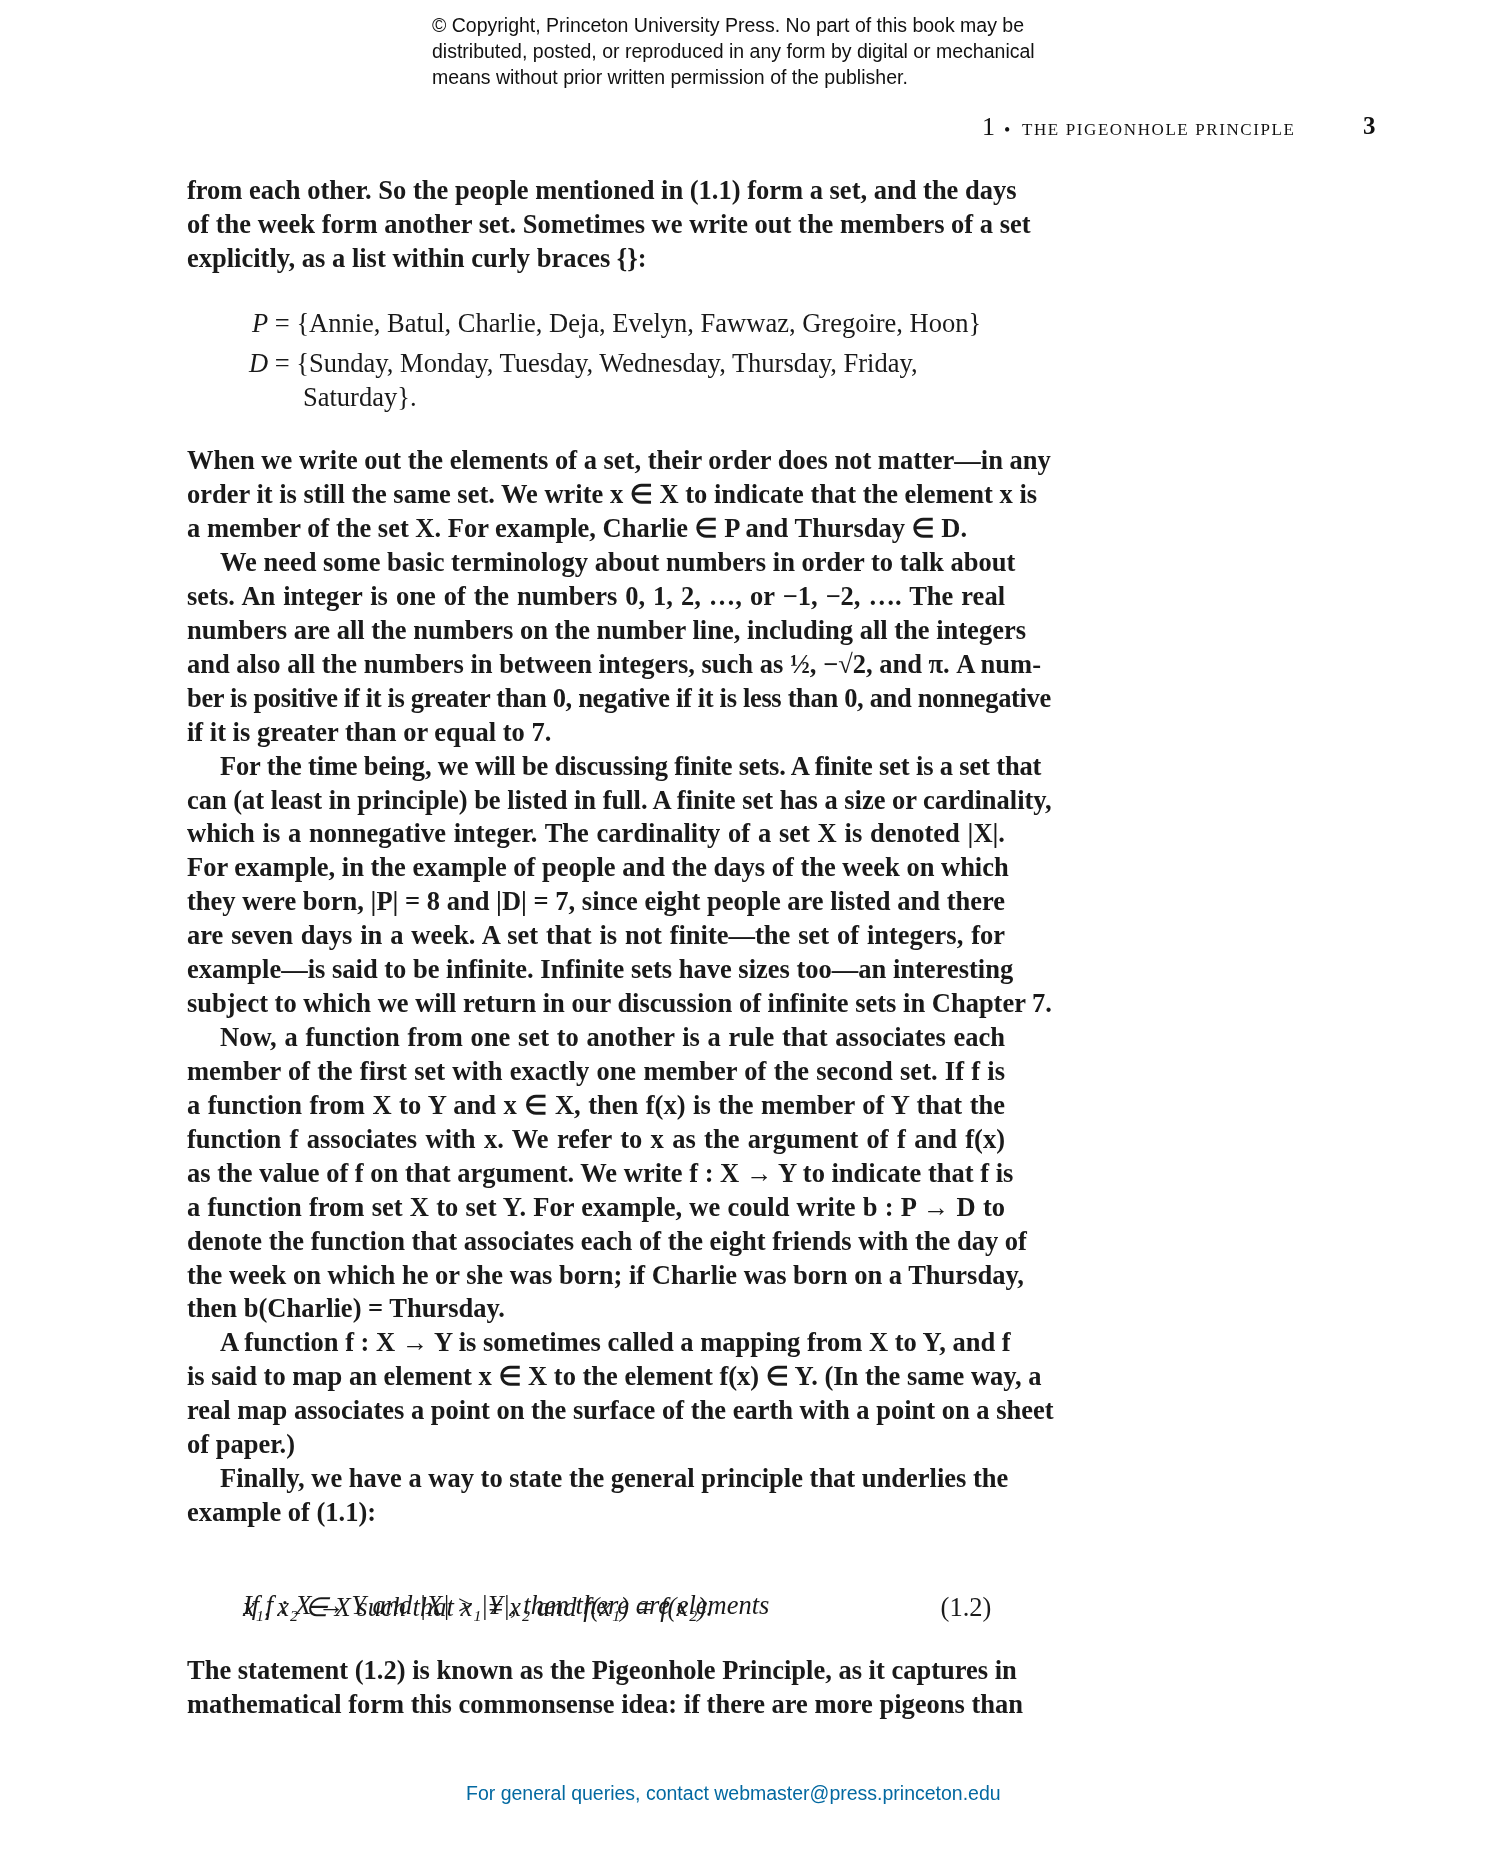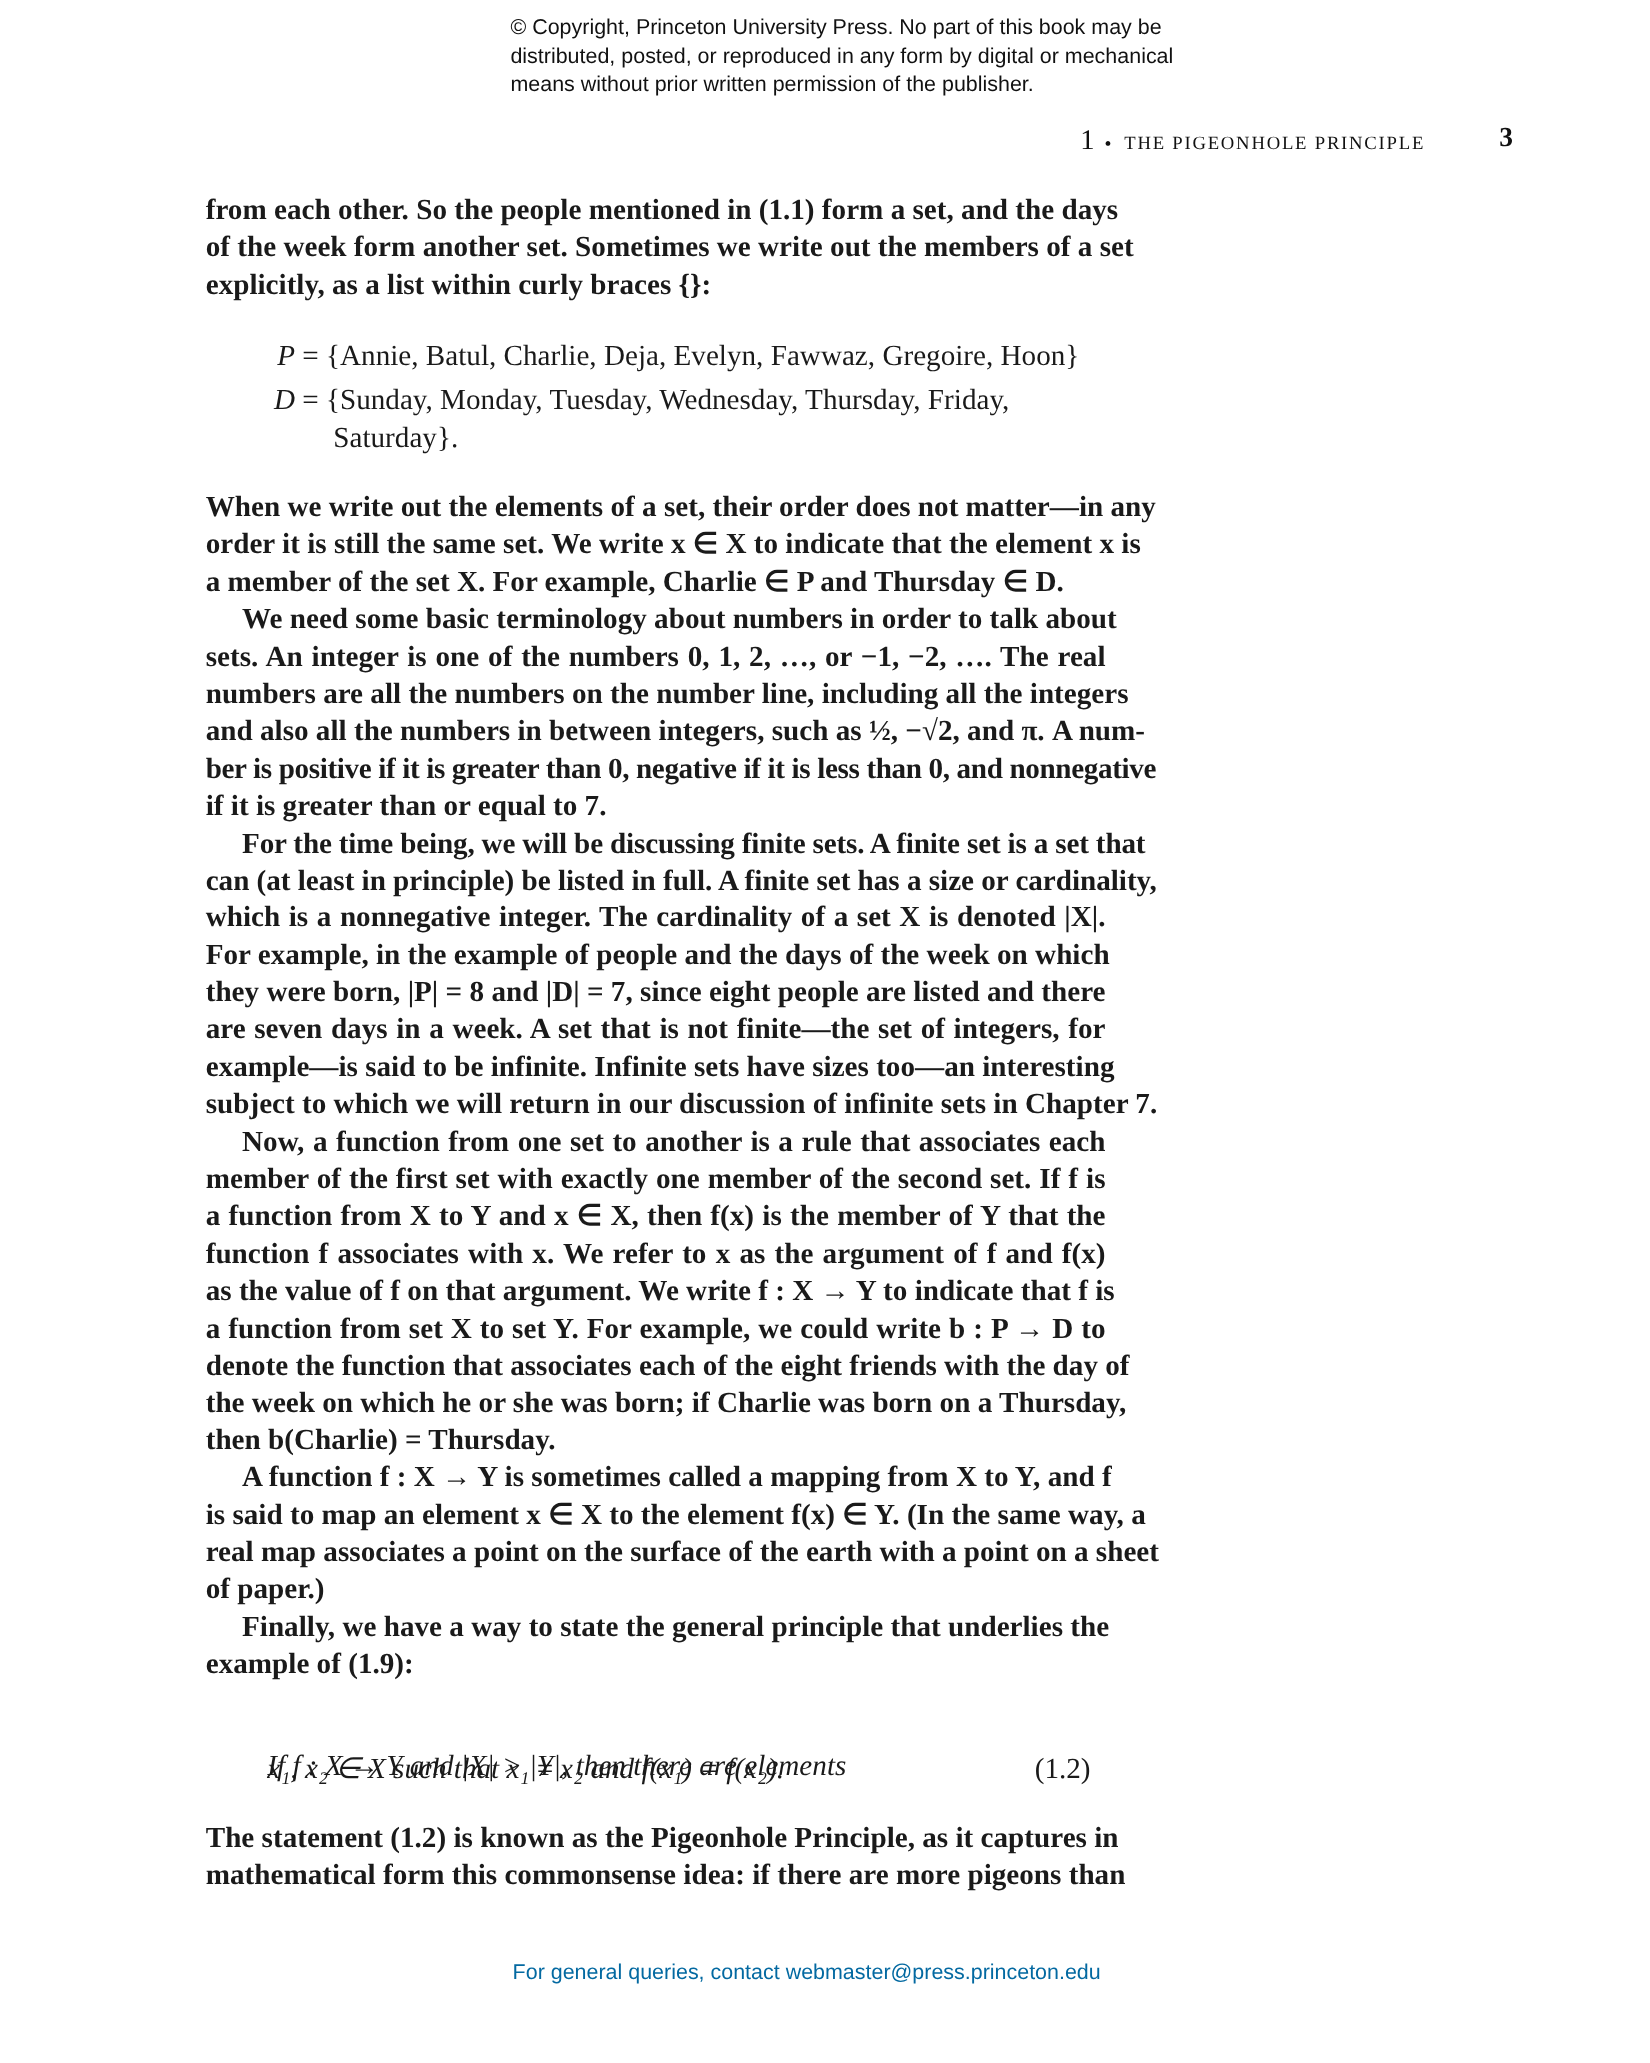--- a/index.html
+++ b/index.html
@@ -1,21 +1,21 @@
 <!DOCTYPE html>
 <html><head>
 <meta charset="utf-8">
 <style>
   html, body { margin: 0; padding: 0; background: #ffffff; }
   body { width: 1500px; height: 1875px; position: relative; overflow: hidden; color: #1a1a1a; }
   .copyright {
     position: absolute; left: 432px; top: 12px; width: 660px;
     font-family: "Liberation Sans", sans-serif; font-size: 19.5px; line-height: 26px; color: #111;
   }
-  .copyright div { white-space: nowrap; margin-left: 32px; }
+  .copyright div { white-space: nowrap; }
   .running-head {
     position: absolute; top: 112px; left: 982px; width: 400px; height: 32px;
     font-family: "Liberation Serif", serif; color: #111;
   }
   .running-head .chap { position: absolute; left: 0; top: 0; font-size: 26px; }
   .running-head .dot { position: absolute; left: 22px; top: 8px; font-size: 18px; }
   .running-head .title { position: absolute; left: 40px; top: 8px; font-size: 17px; letter-spacing: 1.6px; text-transform: uppercase; font-variant: small-caps; }
   .running-head .pageno { position: absolute; left: 381px; top: 0; font-size: 25px; font-weight: bold; }
   .body-text {
     position: absolute; left: 187px; top: 0; width: 818px;
@@ -97,21 +97,21 @@
   <div class="line" style="top:1224px">denote the function that associates each of the eight friends with the day of</div>
   <div class="line" style="top:1258px">the week on which he or she was born; if Charlie was born on a Thursday,</div>
   <div class="line last" style="top:1291px">then b(Charlie) = Thursday.</div>
 
   <div class="line indent" style="top:1325px">A function f : X → Y is sometimes called a mapping from X to Y, and f</div>
   <div class="line" style="top:1359px">is said to map an element x ∈ X to the element f(x) ∈ Y. (In the same way, a</div>
   <div class="line" style="top:1393px">real map associates a point on the surface of the earth with a point on a sheet</div>
   <div class="line last" style="top:1427px">of paper.)</div>
 
   <div class="line indent" style="top:1461px">Finally, we have a way to state the general principle that underlies the</div>
-  <div class="line last" style="top:1495px">example of (1.9):</div>
+  <div class="line last" style="top:1495px">example of (1.1):</div>
 
   <div class="display it" style="top:1553px; left:56px;margin-top:35px;">If f : X → Y and |X| &gt; |Y|, then there are elements</div>
   <div class="display it" style="top:1590px; left:56px;">x₁, x₂ ∈ X such that x₁ ≠ x₂ and f(x₁) = f(x₂).</div>
   <div class="display" style="top:1590px; left:740px; width:78px; text-align:center;">(1.2)</div>
 
   <div class="line" style="top:1653px">The statement (1.2) is known as the Pigeonhole Principle, as it captures in</div>
   <div class="line" style="top:1687px">mathematical form this commonsense idea: if there are more pigeons than</div>
 </div>
 
 <div class="footer">For general queries, contact webmaster@press.princeton.edu</div>

